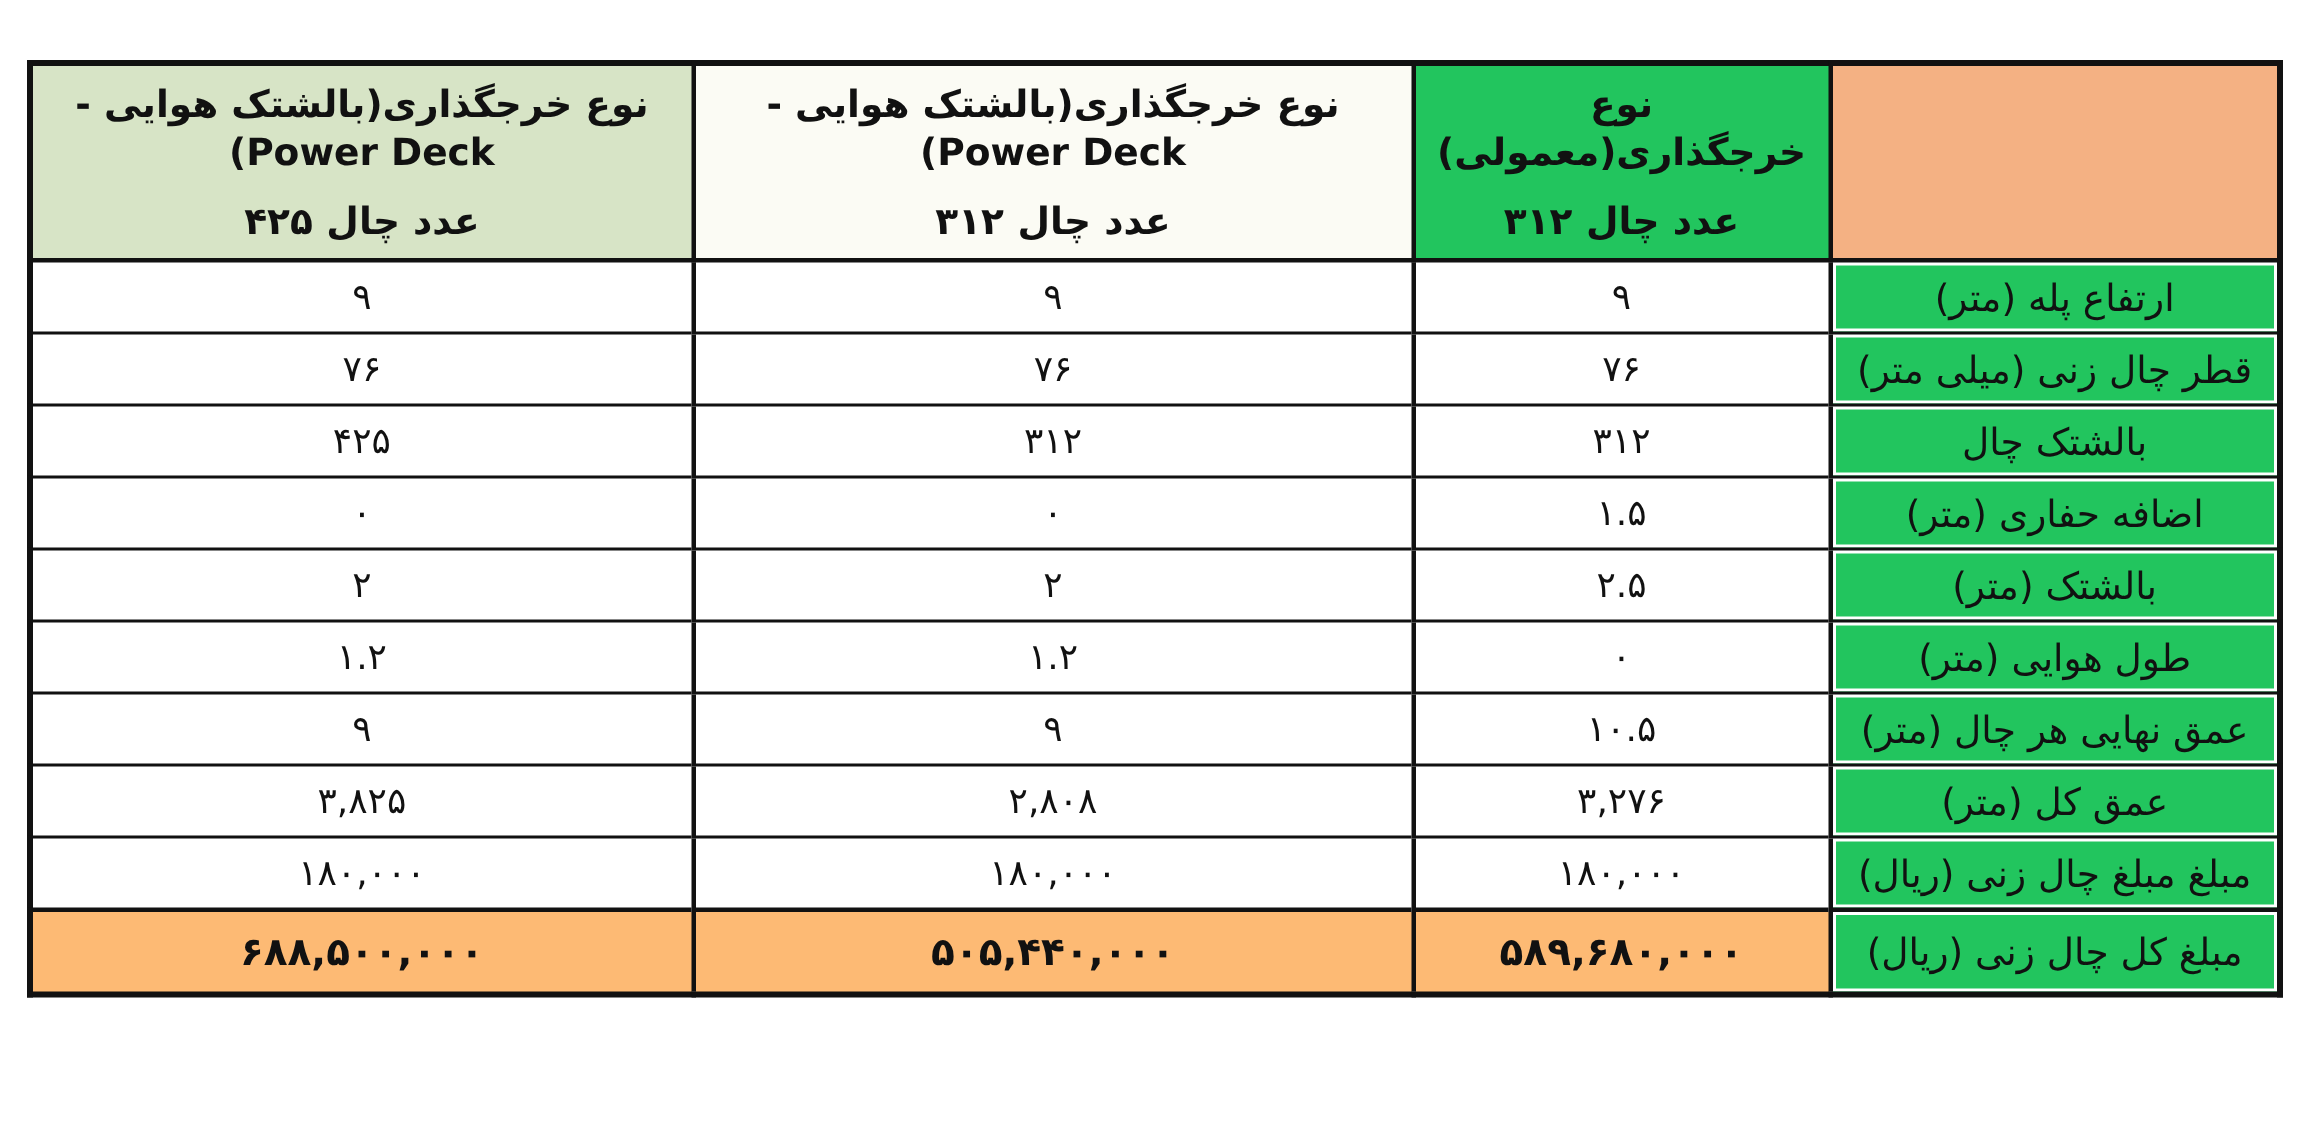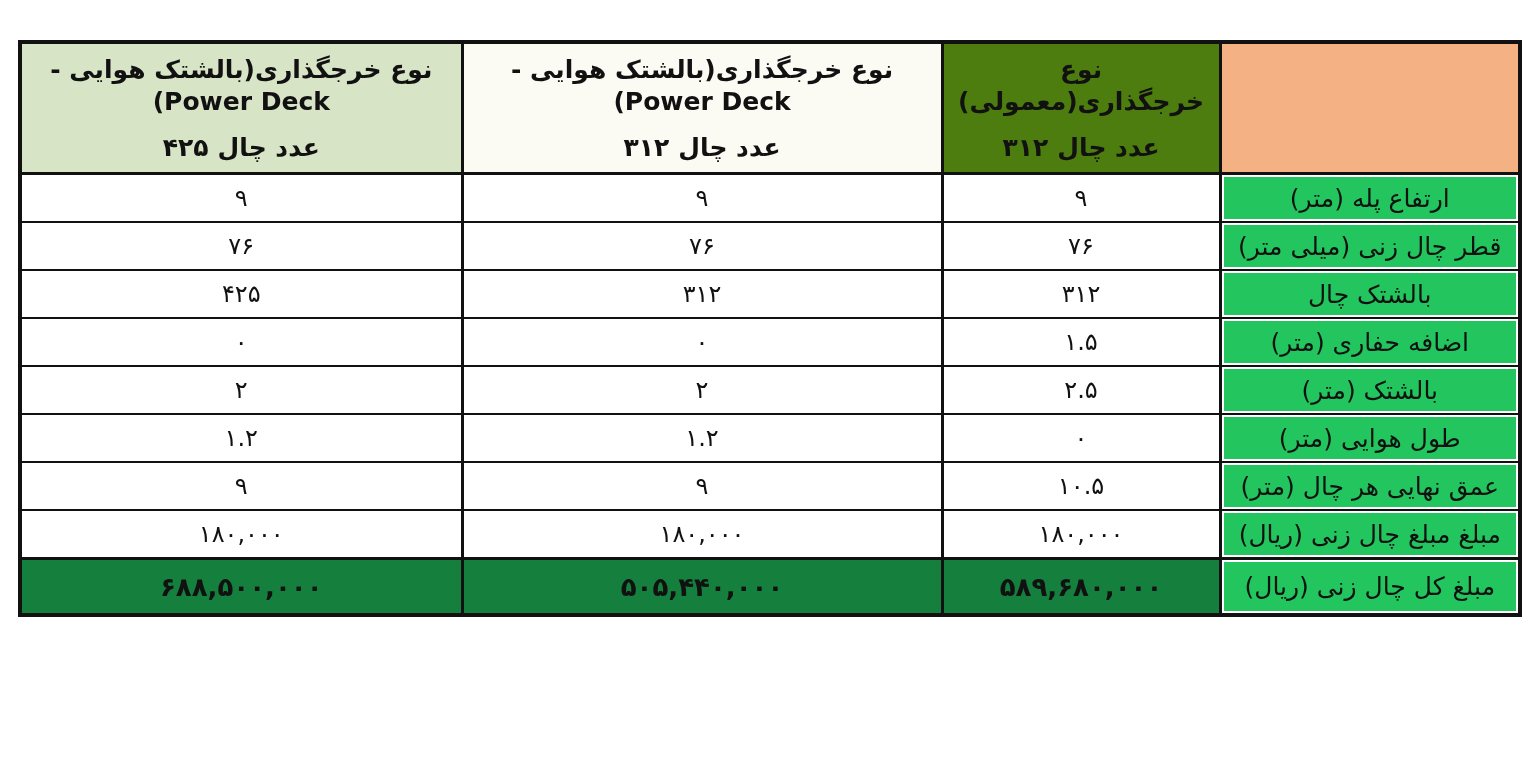--- a/index.html
+++ b/index.html
@@ -11,26 +11,26 @@
         text-align:center;vertical-align:middle;padding:0;overflow:hidden;}
   thead th{height:128px;border-bottom-width:3px;}
   tbody td{height:46px;font-size:24px;background:#ffffff;}
   .hdr1{font-size:25px;direction:rtl;line-height:1.25;padding:0 6px;}
   .hdr1.bold{font-weight:bold;}
   .cnt{display:flex;justify-content:center;align-items:center;gap:9px;
        font-size:25px;font-weight:bold;margin-top:16px;}
   .cnt .rtl{direction:rtl;}
   th.c-green{background:#d7e4c6;}
   th.c-white{background:#fbfbf4;}
-  th.c-cream{background:#4d7c0f;}
+  th.c-cream{background:#22c55e;}
   th.c-corner{background:#f4b183;}
   td.label{background:#22c55e;box-shadow:inset 0 0 0 2px #ffffff;
            font-size:25px;direction:rtl;padding:0 8px;}
   tr.total td{height:53px;border-top-width:3px;}
-  tr.total td.value{background:#15803d;font-weight:bold;font-size:26px;}
+  tr.total td.value{background:#fdba74;font-weight:bold;font-size:26px;}
 </style>
 </head>
 <body>
 
 <div class="wrap">
   <table>
     <colgroup>
       <col style="width:442px">
         <col style="width:480px">
         <col style="width:278px">
@@ -99,20 +99,26 @@
           <td class="value">۰</td>
           <td class="label">طول هوایی (متر)</td>
         </tr>
         <tr>
           <td class="value">۹</td>
           <td class="value">۹</td>
           <td class="value">۱۰.۵</td>
           <td class="label">عمق نهایی هر چال (متر)</td>
         </tr>
         <tr>
+          <td class="value">۳,۸۲۵</td>
+          <td class="value">۲,۸۰۸</td>
+          <td class="value">۳,۲۷۶</td>
+          <td class="label">عمق کل (متر)</td>
+        </tr>
+        <tr>
           <td class="value">۱۸۰,۰۰۰</td>
           <td class="value">۱۸۰,۰۰۰</td>
           <td class="value">۱۸۰,۰۰۰</td>
           <td class="label">مبلغ مبلغ چال زنی (ریال)</td>
         </tr>
         <tr class="total">
           <td class="value">۶۸۸,۵۰۰,۰۰۰</td>
           <td class="value">۵۰۵,۴۴۰,۰۰۰</td>
           <td class="value">۵۸۹,۶۸۰,۰۰۰</td>
           <td class="label">مبلغ کل چال زنی (ریال)</td>

